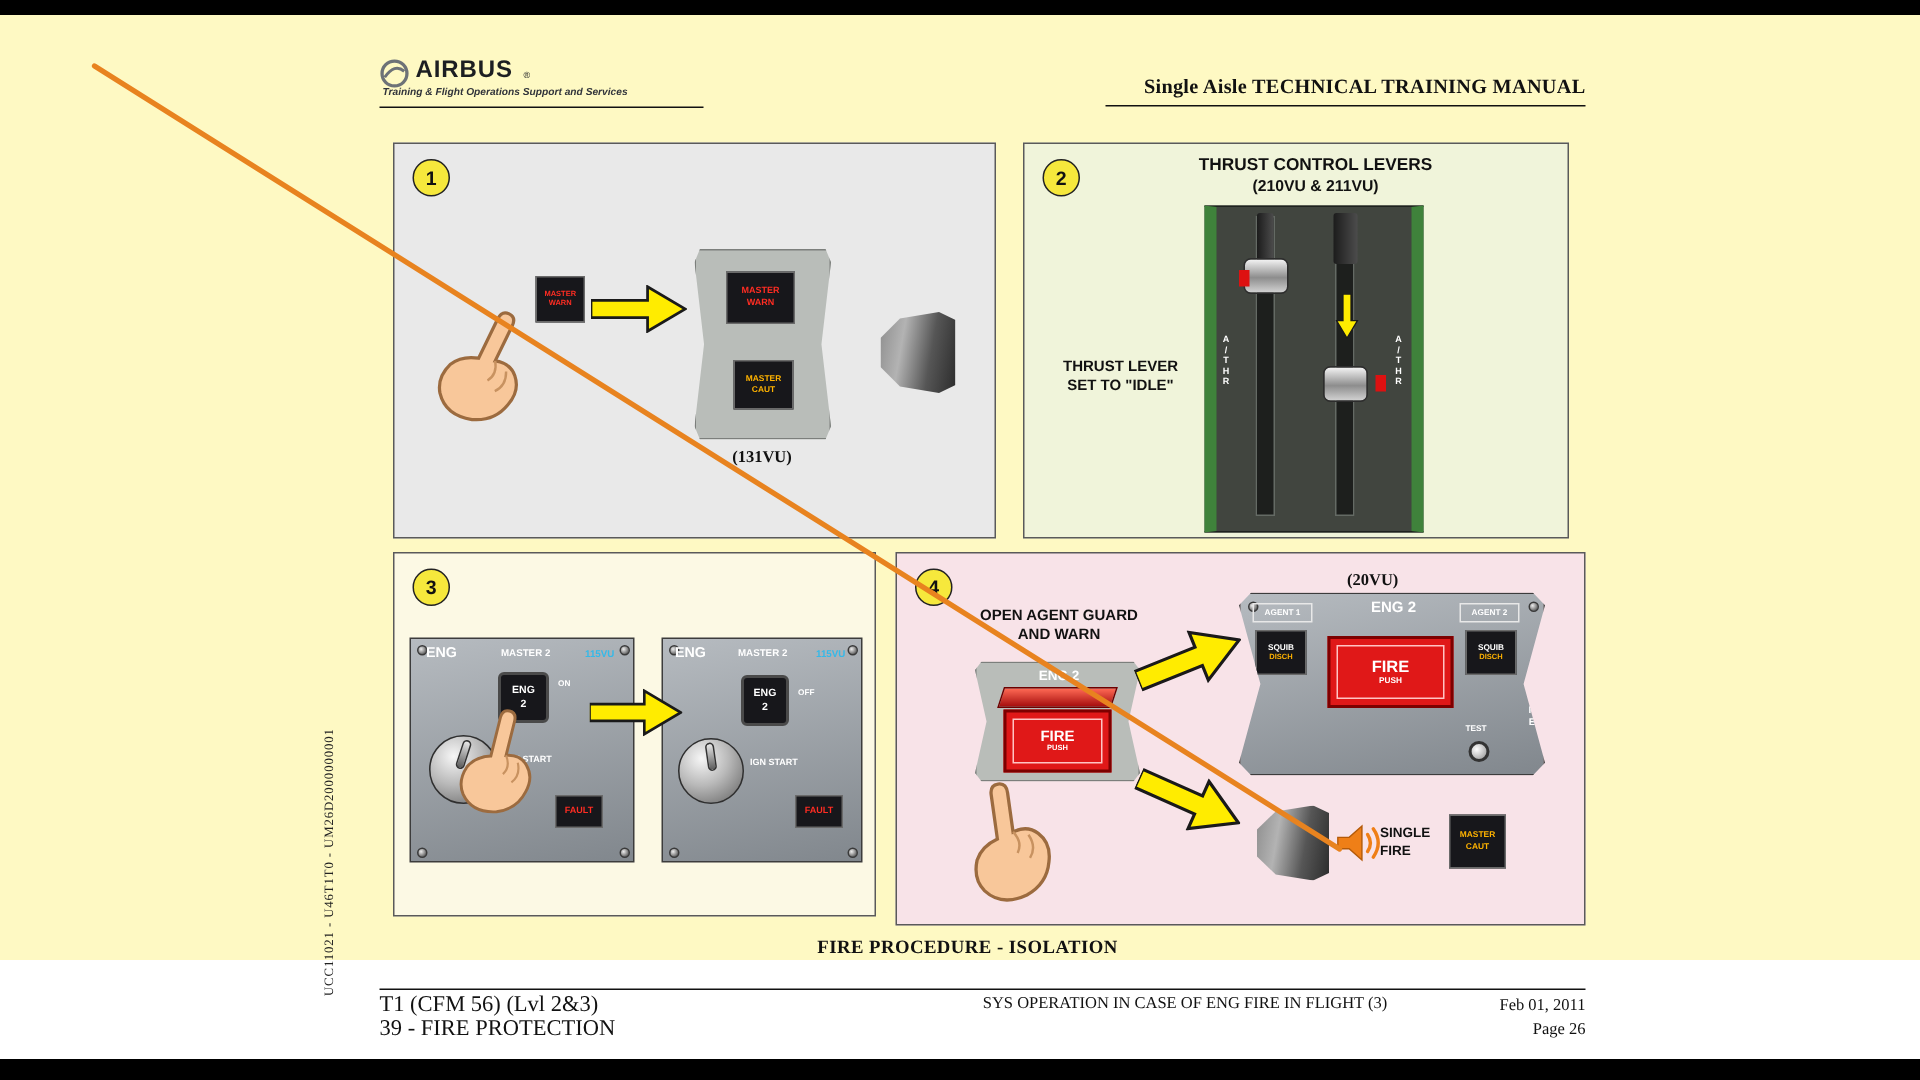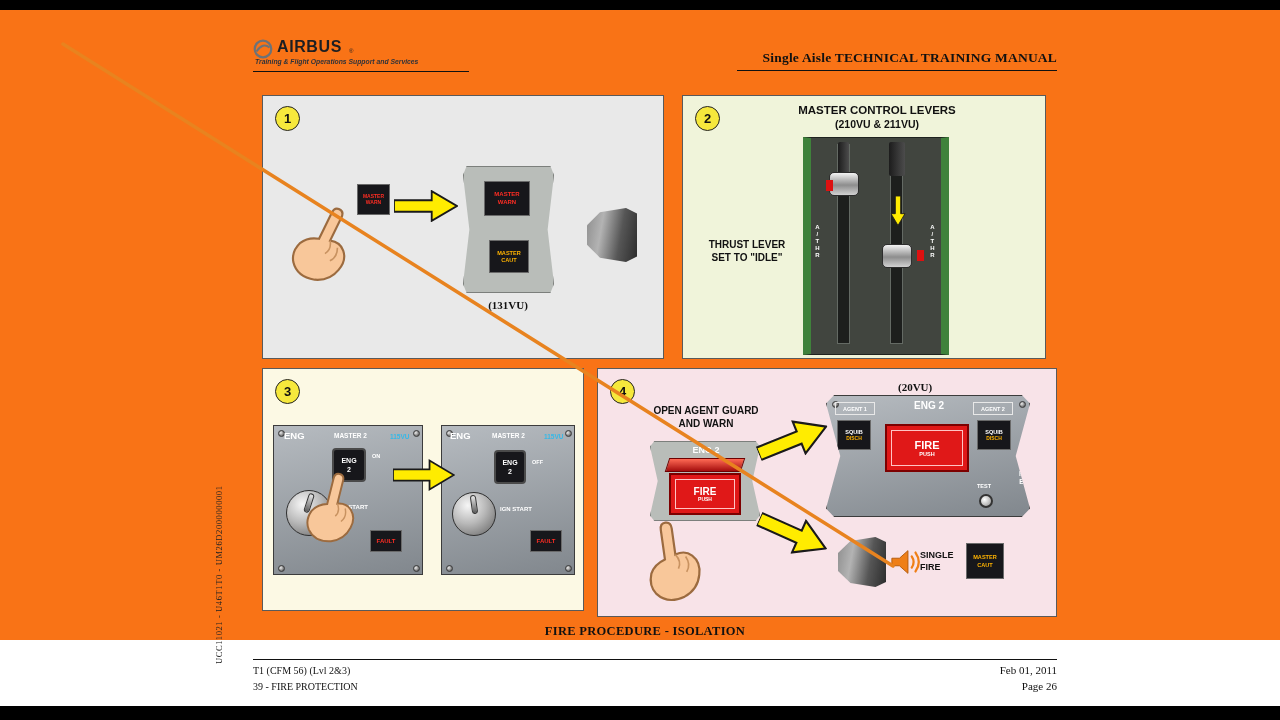--- a/index.html
+++ b/index.html
@@ -1,17 +1,17 @@
 <!DOCTYPE html>
 <html><head>
 <meta charset="utf-8">
 <style>
   *{margin:0;padding:0;box-sizing:border-box}
   html,body{width:1280px;height:720px;background:#fff;overflow:hidden}
-  #stage{position:relative;width:1280px;height:640px;background:#f97316;font-family:"Liberation Serif",serif;color:#111}
+  #stage{position:relative;width:1280px;height:640px;background:#fef9c3;font-family:"Liberation Serif",serif;color:#111}
   .abs{position:absolute}
   .sans{font-family:"Liberation Sans",sans-serif}
   .b{font-weight:bold}
   .ctr{text-align:center}
   .bar{left:0;width:1280px;background:#000}
   .badge{width:25px;height:25px;border-radius:50%;background:#f6e83c;border:1.6px solid #222;display:flex;align-items:center;justify-content:center;font-family:"Liberation Sans",sans-serif;font-weight:bold;font-size:13px;color:#111;z-index:4}
   .panel{border:1px solid #5a5a5a}
   .zig{clip-path:polygon(4% 0,96% 0,100% 7%,93% 50%,100% 93%,96% 100%,4% 100%,0 93%,7% 50%,0 7%)}
   .darkbtn{background:#17171b;border:1px solid #6a6a6a;display:flex;flex-direction:column;align-items:center;justify-content:center;gap:1px;text-align:center;font-family:"Liberation Sans",sans-serif;font-weight:bold;line-height:1.1}
   .red{color:#ff2d23}
@@ -99,21 +99,21 @@
     <div class="abs knob" style="left:324px;top:112px;width:50px;height:54px"></div>
 
     <div class="abs b ctr" style="left:195px;top:203px;width:100px;font-size:11px">(131VU)</div>
   </div>
 
   <div class="abs panel" style="left:682px;top:95px;width:364px;height:264px;background:#f0f4da">
     <div class="abs badge" style="left:12px;top:10px">
         <span>2</span>
       </div>
 
-    <div class="abs sans b ctr" style="left:54px;top:8px;width:280px;font-size:11.5px">MASTER CONTROL LEVERS</div>
+    <div class="abs sans b ctr" style="left:54px;top:8px;width:280px;font-size:11.5px">THRUST CONTROL LEVERS</div>
     <div class="abs sans b ctr" style="left:54px;top:22px;width:280px;font-size:10.5px">(210VU &amp; 211VU)</div>
 
     <div class="abs sans b ctr" style="left:2px;top:143px;width:124px;font-size:10px">THRUST LEVER</div>
     <div class="abs sans b ctr" style="left:2px;top:156px;width:124px;font-size:10px">SET TO "IDLE"</div>
 
     <div class="abs" style="left:120px;top:41px;width:146px;height:218px;background:#41453f;border:1px solid #1f221f;border-left:8px solid #3f823b;border-right:8px solid #3f823b">
       <div class="abs track" style="left:26px;top:6px;width:13px;height:200px"></div>
       <div class="abs track" style="left:79px;top:6px;width:13px;height:200px"></div>
 
       <div class="abs stem" style="left:27px;top:4px;width:11px;height:34px"></div>
@@ -273,24 +273,25 @@
 
     <div class="abs darkbtn" style="left:368px;top:174px;width:38px;height:36px;font-size:5.6px">
       <span class="amber">MASTER</span>
       <span class="amber">CAUT</span>
     </div>
   </div>
 
   <div class="abs b ctr" style="left:389px;top:624px;width:512px;font-size:12.5px;letter-spacing:.3px">FIRE PROCEDURE - ISOLATION</div>
 
   <div class="abs hline" style="left:253px;top:659px;width:804px"></div>
-  <div class="abs" style="left:253px;top:663px;font-size:10px;line-height:15.5px">
+  <div class="abs" style="left:253px;top:663px;font-size:15px;line-height:15.5px">
     <span style="display:block">T1 (CFM 56) (Lvl 2&amp;3)</span>
     <span style="display:block">39 - FIRE PROTECTION</span>
   </div>
+  <div class="abs ctr" style="left:560px;top:663px;width:460px;font-size:11px">SYS OPERATION IN CASE OF ENG FIRE IN FLIGHT (3)</div>
   <div class="abs" style="left:907px;top:663px;width:150px;text-align:right;font-size:11px;line-height:15.5px">
     <span style="display:block">Feb 01, 2011</span>
     <span style="display:block">Page 26</span>
   </div>
 
   <svg class="abs" style="left:0;top:0;z-index:50;pointer-events:none" width="1280" height="720">
     <line x1="63" y1="44" x2="893" y2="566" stroke="#e8831f" stroke-width="3.5" stroke-linecap="round"></line>
   </svg>
 
 </div>

